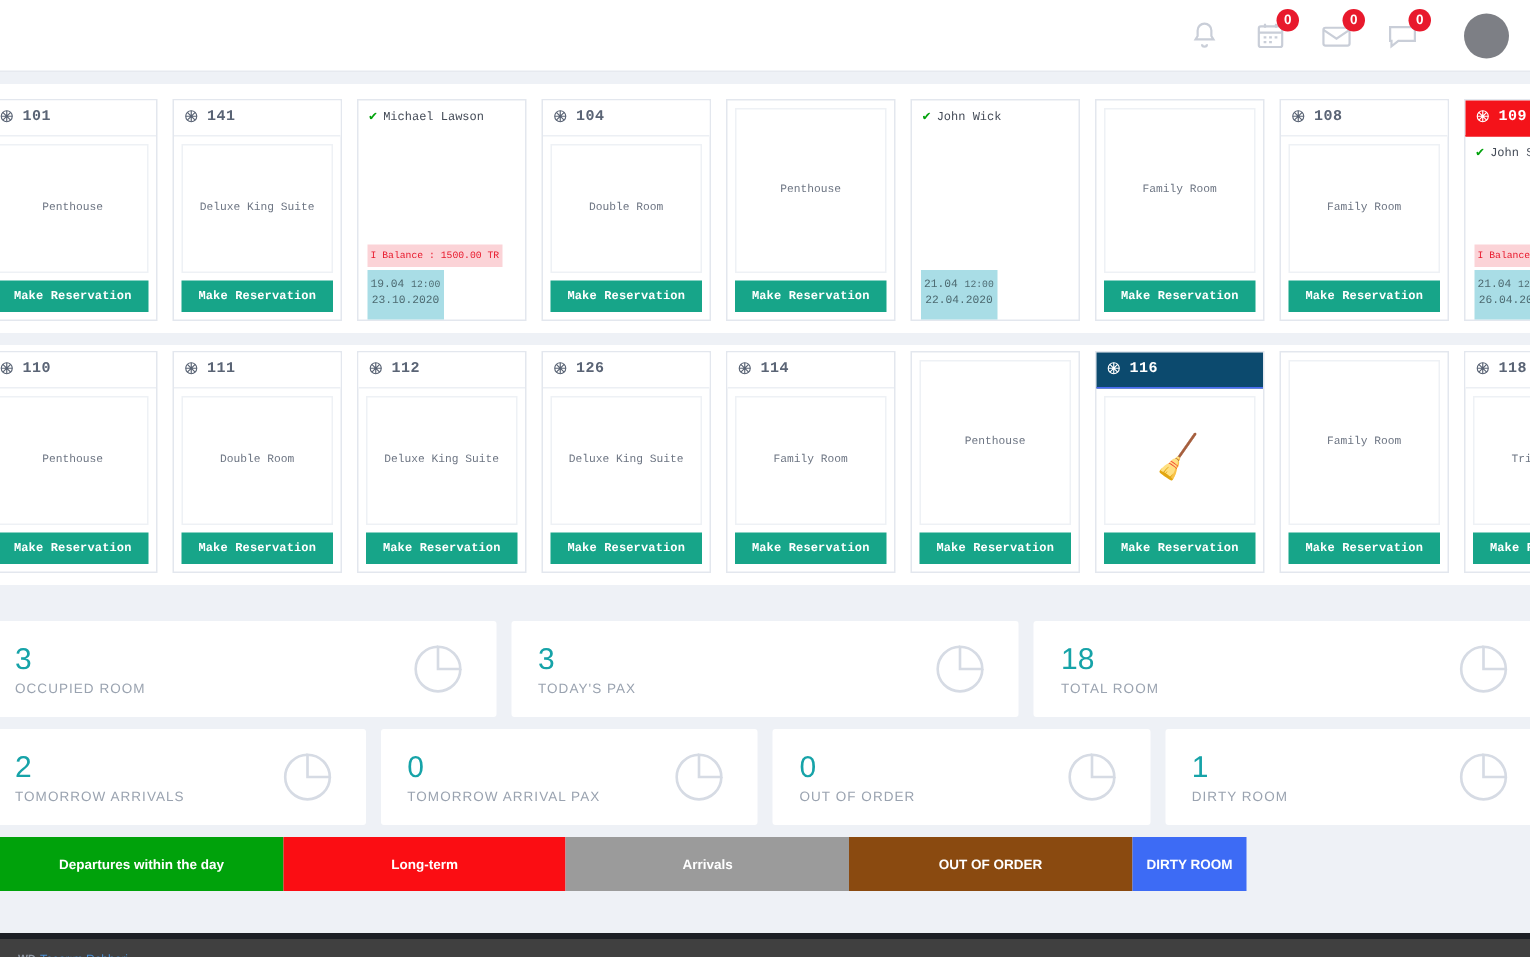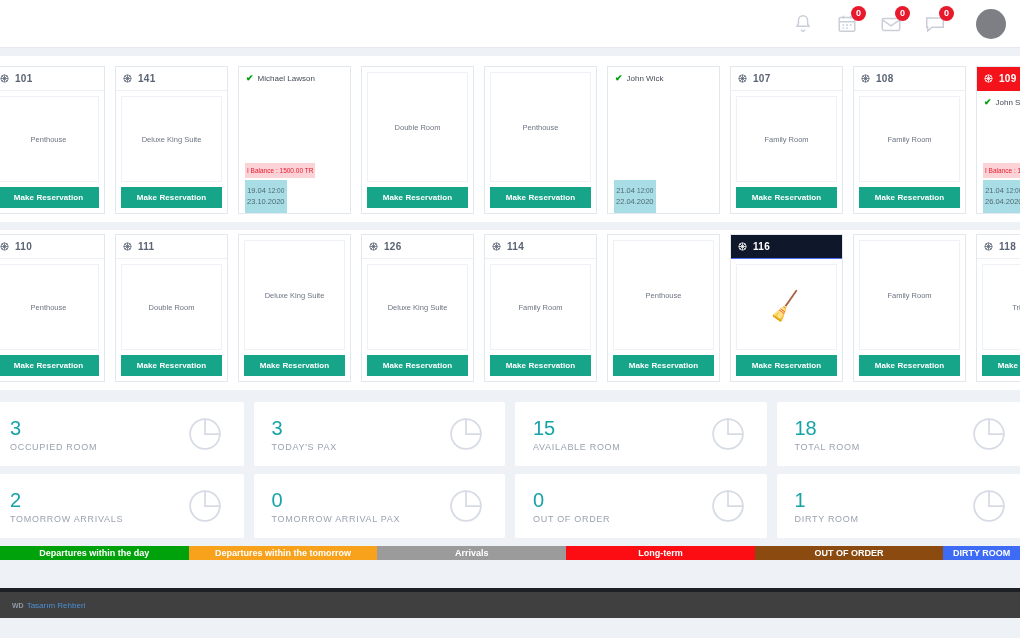--- a/index.html
+++ b/index.html
@@ -25,40 +25,40 @@
     background: #e8192c; color: #fff;
     font-size: 9px; line-height: 15px; text-align: center;
     font-weight: bold; padding: 0 2px;
   }
   .avatar {
     width: 30px; height: 30px; border-radius: 50%;
     background: #7d7f85; margin-left: 8px; flex: none;
   }
 
   
-  .rooms-wrap { padding: 8px 0 4px 0; }
+  .rooms-wrap { padding: 8px 0 16px 0; font-family: Liberation Mono, monospace; }
   .room-row {
     display: flex; gap: 10px; padding: 4px 0 8px 0;
     background: #ffffff; margin-bottom: 8px;
   }
   .room-row.r1 { padding-top: 10px; }
   .room-card {
     width: 113px; flex: none;
     background: #fff; border: 1px solid #e3e7ee;
     display: flex; flex-direction: column;
   }
   .room-card:first-child { margin-left: -8px; }
   .rc-head {
     height: 24px; display: flex; align-items: center;
     padding: 0 6px; border-bottom: 1px solid #eceff4;
     background: #fff; color: #5a6475;
   }
   .rc-head.red   { background: #f4131a; color: #fff; border-bottom-color: #f4131a; }
   .rc-head.green { background: #00a20b; color: #fff; border-bottom-color: #00a20b; }
-  .rc-head.blue  { background: #0f172a; color: #fff; border-bottom-color: #4a6cf7; }
+  .rc-head.blue  { background: #0c4a6e; color: #fff; border-bottom-color: #4a6cf7; }
   .rc-head svg { width: 11px; height: 11px; flex: none; }
   .rc-num { font-size: 10px; font-weight: bold; margin-left: 5px; letter-spacing: .3px; }
   .rc-caret {
     margin-left: auto; width: 15px; height: 15px; border-radius: 50%;
     border: 1px solid rgba(255,255,255,.85);
     display: flex; align-items: center; justify-content: center;
   }
   .rc-caret svg { width: 7px; height: 7px; }
 
   .rc-body {
@@ -107,21 +107,21 @@
   .stat-card:last-child { margin-right: -8px; }
   .stat-num { font-size: 20px; color: #16a3a8; line-height: 1.1; font-weight: normal; }
   .stat-lbl {
     font-size: 9px; color: #9aa3b0; letter-spacing: .7px;
     text-transform: uppercase; margin-top: 3px;
   }
   .pie { width: 42px; height: 42px; color: #d6dbe4; flex: none; }
   .pie svg { width: 42px; height: 42px; display: block; }
 
   
-  .legend { display: flex; height: 14px; width: 100%; }
+  .legend { display: flex; height: 36px; width: 100%; }
   .lg {
     display: flex; align-items: center; justify-content: center;
     font-size: 9px; font-weight: bold; color: #fff;
     overflow: hidden; white-space: nowrap;
   }
   .legend-gap { height: 28px; background: #eef1f6; }
 
   
   .footer {
     background: #404040; height: 26px; display: flex; align-items: center;
@@ -207,20 +207,27 @@
           <div class="guest">
             <span class="chk">✔</span>
             <span>Michael Lawson</span>
           </div>
           <div class="spacer"></div>
           <div class="balance">I Balance : 1500.00 TR</div>
           <div class="dates"><span>19.04</span> <span class="dt-small">12:00</span><br><span>23.10.2020</span></div>
         </div>
       </div>
       <div class="room-card">
+        <div class="rc-head ">
+          <span><svg viewBox="0 0 24 24" fill="none" stroke="currentColor" stroke-width="1.7">
+              <circle cx="12" cy="12" r="8"></circle>
+              <path d="M12 4v16M4 12h16M6.3 6.3l11.4 11.4M17.7 6.3 6.3 17.7"></path>
+            </svg></span>
+          <span class="rc-num">104</span>
+        </div>
         <div class="rc-body">
           <span class="rtype">Double Room</span>
         </div>
         <button class="rc-btn">Make Reservation</button>
       </div>
       <div class="room-card">
         <div class="rc-body">
           <span class="rtype">Penthouse</span>
         </div>
         <button class="rc-btn">Make Reservation</button>
@@ -229,27 +236,20 @@
         <div class="rc-body occupied">
           <div class="guest">
             <span class="chk">✔</span>
             <span>John Wick</span>
           </div>
           <div class="spacer"></div>
           <div class="dates"><span>21.04</span> <span class="dt-small">12:00</span><br><span>22.04.2020</span></div>
         </div>
       </div>
       <div class="room-card">
-        <div class="rc-head ">
-          <span><svg viewBox="0 0 24 24" fill="none" stroke="currentColor" stroke-width="1.7">
-              <circle cx="12" cy="12" r="8"></circle>
-              <path d="M12 4v16M4 12h16M6.3 6.3l11.4 11.4M17.7 6.3 6.3 17.7"></path>
-            </svg></span>
-          <span class="rc-num">107</span>
-        </div>
         <div class="rc-body">
           <span class="rtype">Family Room</span>
         </div>
         <button class="rc-btn">Make Reservation</button>
       </div>
       <div class="room-card">
         <div class="rc-head ">
           <span><svg viewBox="0 0 24 24" fill="none" stroke="currentColor" stroke-width="1.7">
               <circle cx="12" cy="12" r="8"></circle>
               <path d="M12 4v16M4 12h16M6.3 6.3l11.4 11.4M17.7 6.3 6.3 17.7"></path>
@@ -301,20 +301,27 @@
               <path d="M12 4v16M4 12h16M6.3 6.3l11.4 11.4M17.7 6.3 6.3 17.7"></path>
             </svg></span>
           <span class="rc-num">111</span>
         </div>
         <div class="rc-body">
           <span class="rtype">Double Room</span>
         </div>
         <button class="rc-btn">Make Reservation</button>
       </div>
       <div class="room-card">
+        <div class="rc-head ">
+          <span><svg viewBox="0 0 24 24" fill="none" stroke="currentColor" stroke-width="1.7">
+              <circle cx="12" cy="12" r="8"></circle>
+              <path d="M12 4v16M4 12h16M6.3 6.3l11.4 11.4M17.7 6.3 6.3 17.7"></path>
+            </svg></span>
+          <span class="rc-num">112</span>
+        </div>
         <div class="rc-body">
           <span class="rtype">Deluxe King Suite</span>
         </div>
         <button class="rc-btn">Make Reservation</button>
       </div>
       <div class="room-card">
         <div class="rc-head ">
           <span><svg viewBox="0 0 24 24" fill="none" stroke="currentColor" stroke-width="1.7">
               <circle cx="12" cy="12" r="8"></circle>
               <path d="M12 4v16M4 12h16M6.3 6.3l11.4 11.4M17.7 6.3 6.3 17.7"></path>
@@ -391,32 +398,20 @@
           <svg viewBox="0 0 48 48" fill="none" stroke="currentColor" stroke-width="2">
             <path d="M24 24V7a17 17 0 0 1 17 17z"></path>
             <path d="M41 24A17 17 0 1 1 24 7"></path>
           </svg>
         </div>
       </div>
       <div class="stat-card">
         <div>
           <div class="stat-num">3</div>
           <div class="stat-lbl">Today's Pax</div>
-        </div>
-        <div class="pie">
-          <svg viewBox="0 0 48 48" fill="none" stroke="currentColor" stroke-width="2">
-            <path d="M24 24V7a17 17 0 0 1 17 17z"></path>
-            <path d="M41 24A17 17 0 1 1 24 7"></path>
-          </svg>
-        </div>
-      </div>
-      <div class="stat-card">
-        <div>
-          <div class="stat-num">15</div>
-          <div class="stat-lbl">Available Room</div>
         </div>
         <div class="pie">
           <svg viewBox="0 0 48 48" fill="none" stroke="currentColor" stroke-width="2">
             <path d="M24 24V7a17 17 0 0 1 17 17z"></path>
             <path d="M41 24A17 17 0 1 1 24 7"></path>
           </svg>
         </div>
       </div>
       <div class="stat-card">
         <div>
@@ -480,28 +475,25 @@
           </svg>
         </div>
       </div>
     </div>
 </div>
 
 <div class="legend" id="legend">
     <div class="lg" style="background: rgb(0, 162, 11); width: 18.5%;">
       <span>Departures within the day</span>
     </div>
-    <div class="lg" style="background: rgb(248, 161, 27); width: 18.5%;">
-      <span>Departures within the tomorrow</span>
+    <div class="lg" style="background: rgb(251, 13, 19); width: 18.5%;">
+      <span>Long-term</span>
     </div>
     <div class="lg" style="background: rgb(155, 155, 155); width: 18.5%;">
       <span>Arrivals</span>
-    </div>
-    <div class="lg" style="background: rgb(251, 13, 19); width: 18.5%;">
-      <span>Long-term</span>
     </div>
     <div class="lg" style="background: rgb(138, 74, 16); width: 18.5%;">
       <span>OUT OF ORDER</span>
     </div>
     <div class="lg" style="background: rgb(61, 107, 245); width: 7.5%;">
       <span>DIRTY ROOM</span>
     </div>
   </div>
 <div class="legend-gap"></div>
 

